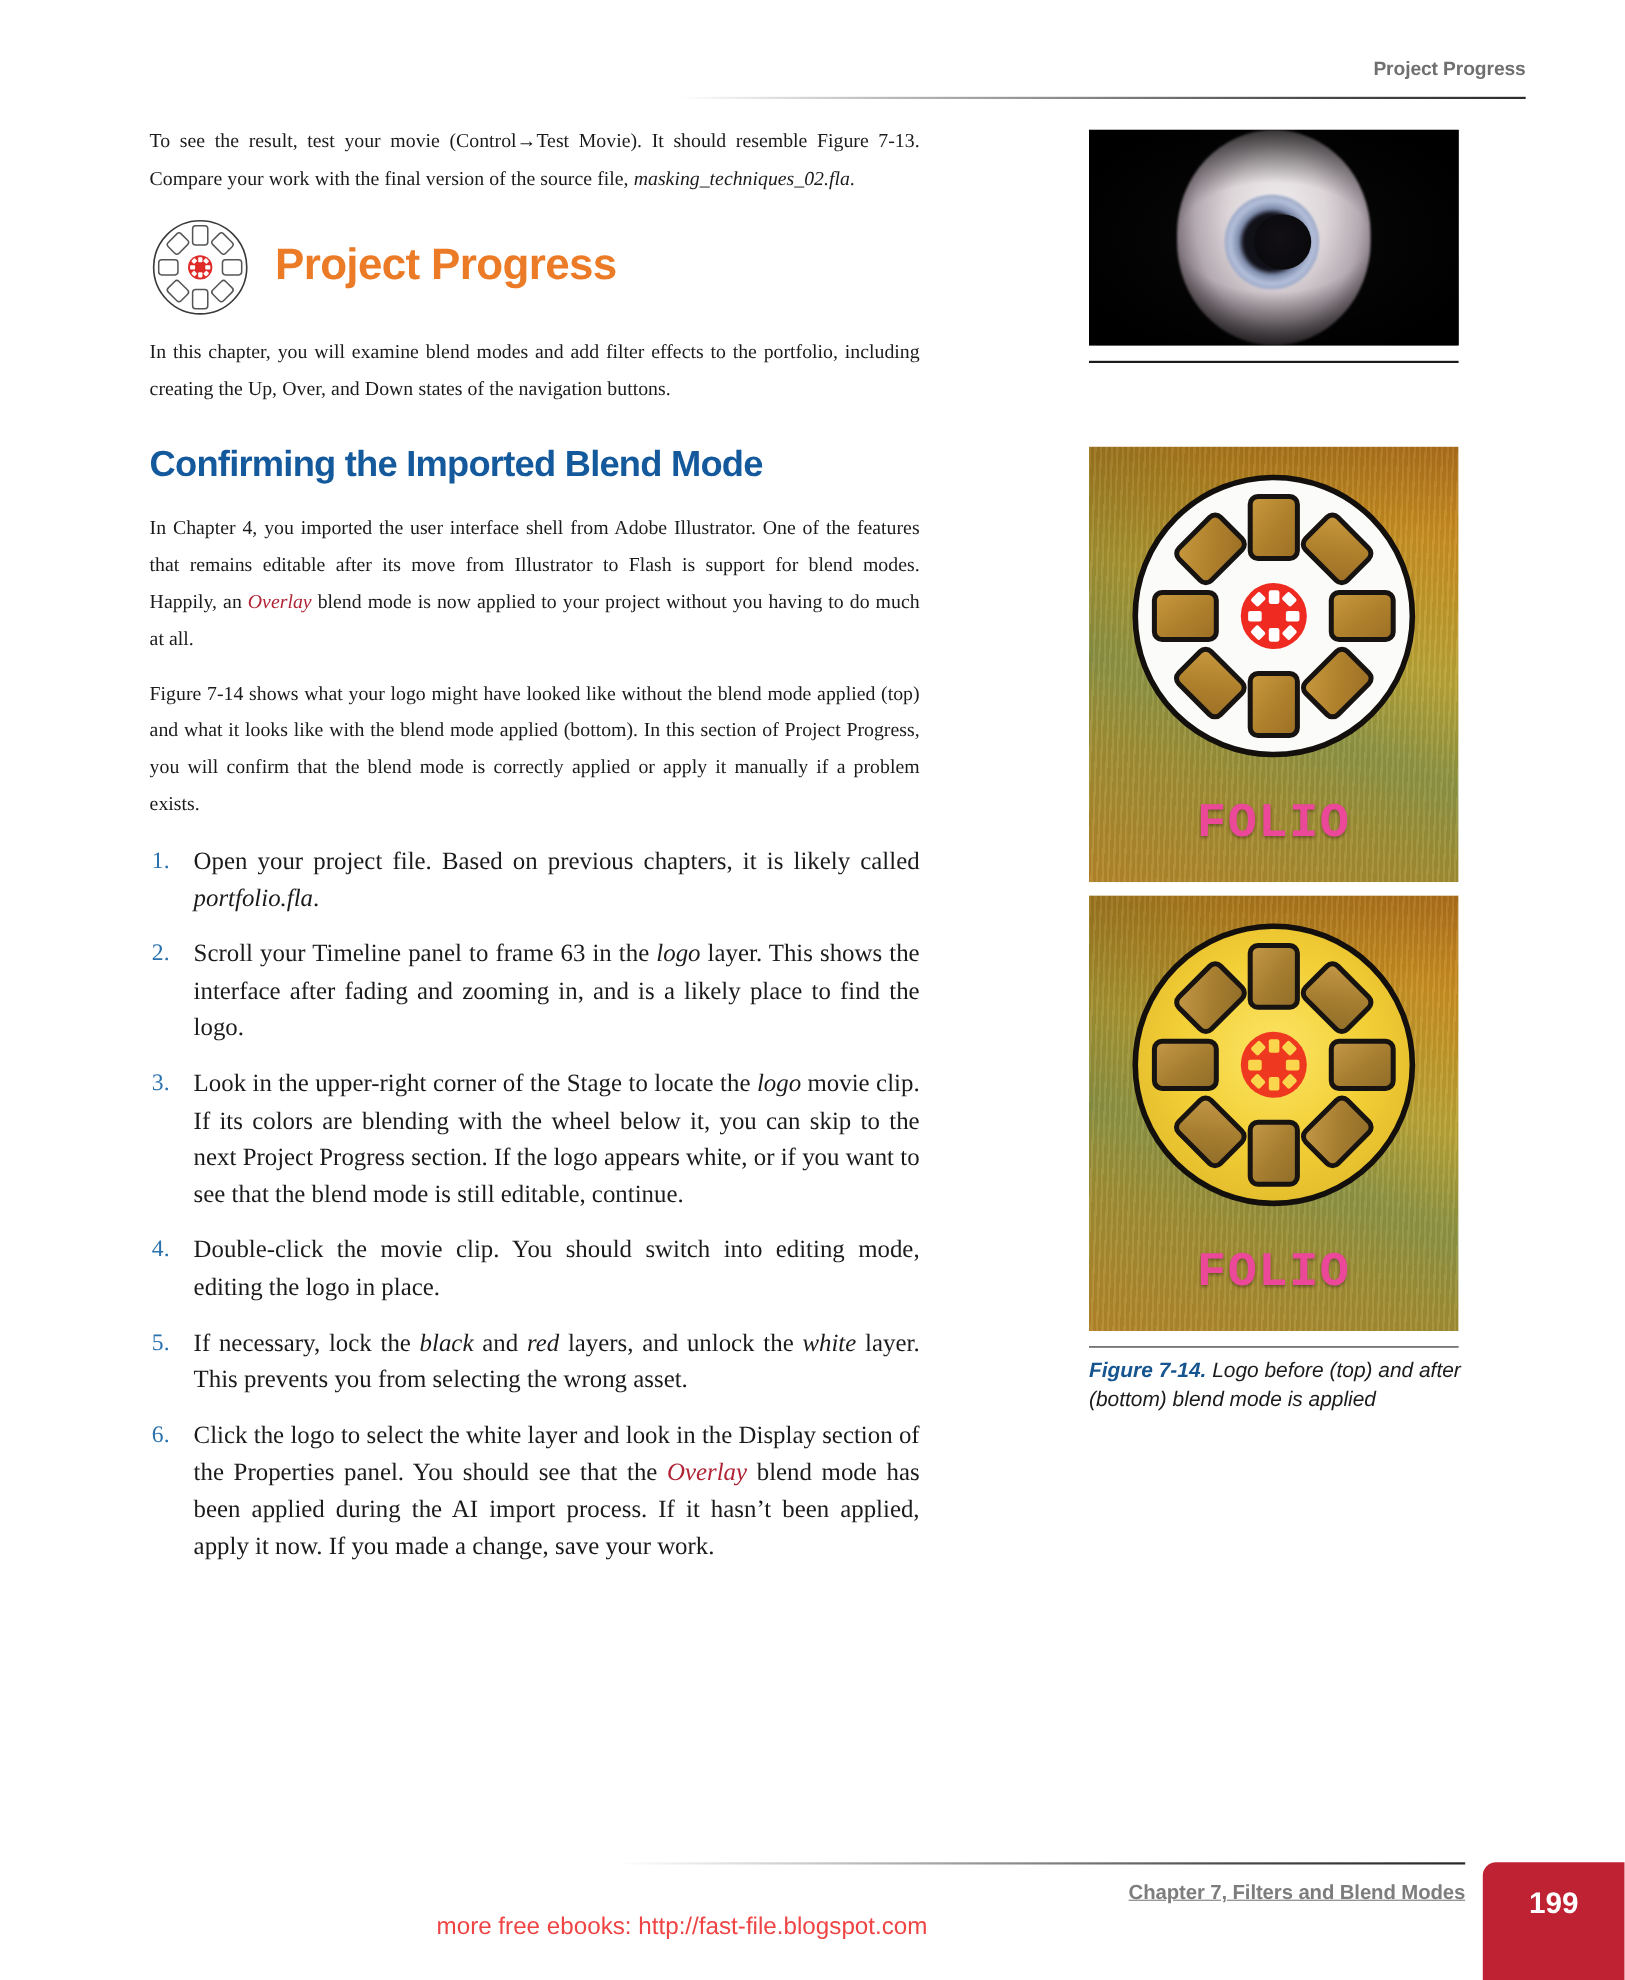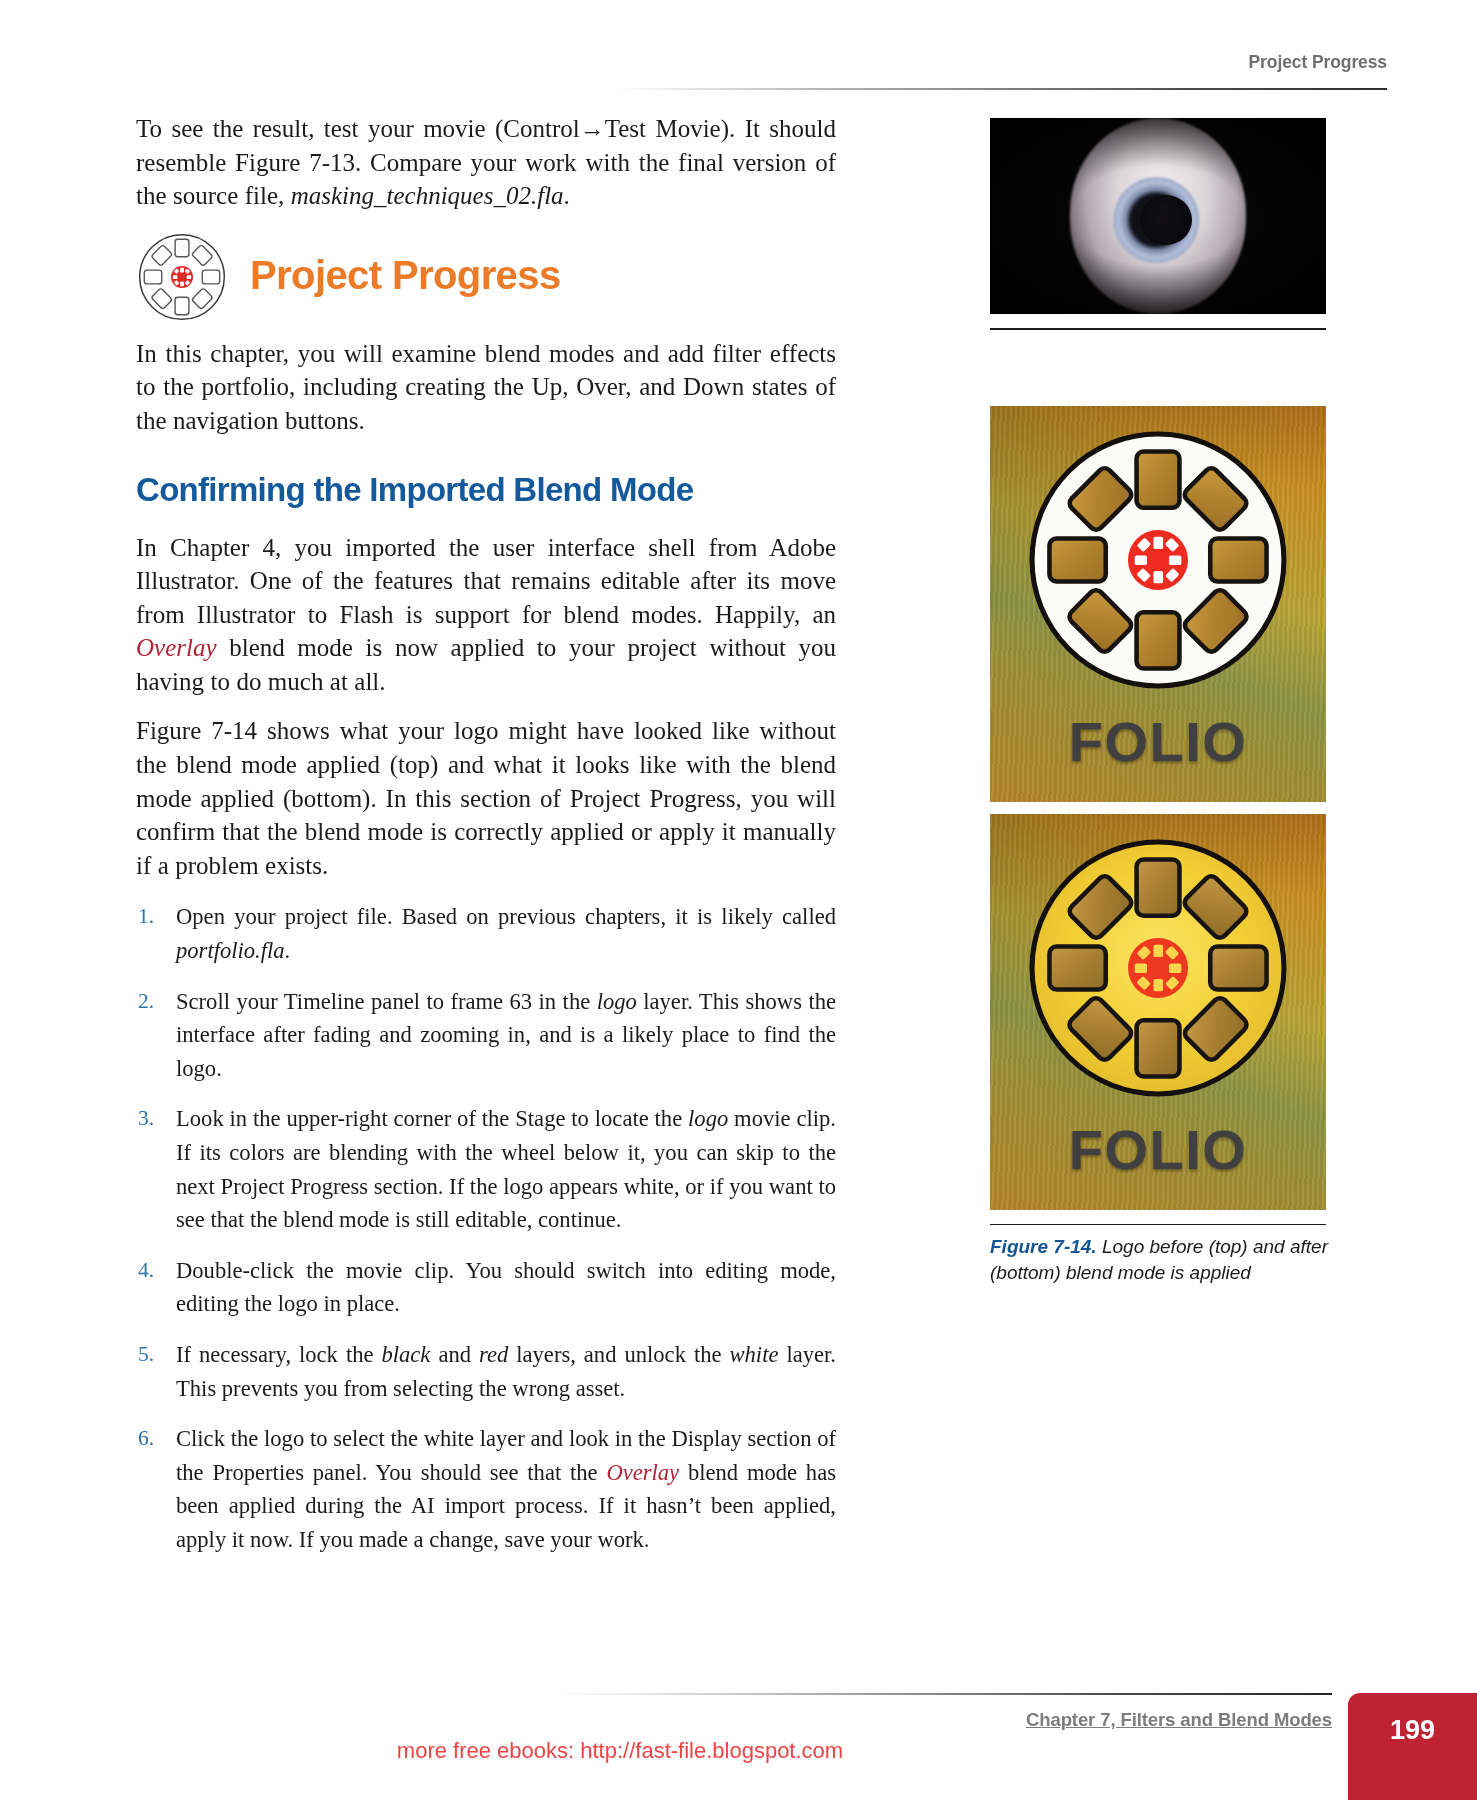--- a/index.html
+++ b/index.html
@@ -52,21 +52,21 @@
   .col-side {
     position: absolute;
     left: 990px;
     top: 118px;
     width: 397px;
   }
 
   
   p.body {
     margin: 0 0 16px 0;
-    font-size: 25px;
+    font-size: 18px;
     line-height: 33.6px;
     text-align: justify;
     -webkit-hyphens: none;
     hyphens: none;
     word-spacing: 0.2px;
   }
   .it { font-style: italic; }
   .red-it { font-style: italic; color: #b02436; }
 
   
@@ -235,25 +235,25 @@
         rgba(255,255,255,0.07) 0px, rgba(255,255,255,0.07) 2px,
         rgba(0,0,0,0.06) 2px, rgba(0,0,0,0.06) 5px);
     opacity: 0.85;
   }
   .folio-word {
     position: absolute;
     left: 0;
     right: 0;
     bottom: 28px;
     text-align: center;
-    font-family: Liberation Sans, sans-serif;
-    font-size: 56px;
+    font-family: Liberation Mono, monospace;
+    font-size: 44px;
     font-weight: 700;
     letter-spacing: 1.5px;
-    color: #404040;
+    color: #ec4899;
     text-shadow: 0 2px 3px rgba(0,0,0,0.35);
   }
   .wheel-wrap {
     position: absolute;
     left: 50%;
     top: 20px;
     transform: translateX(-50%);
     width: 268px;
     height: 268px;
   }

